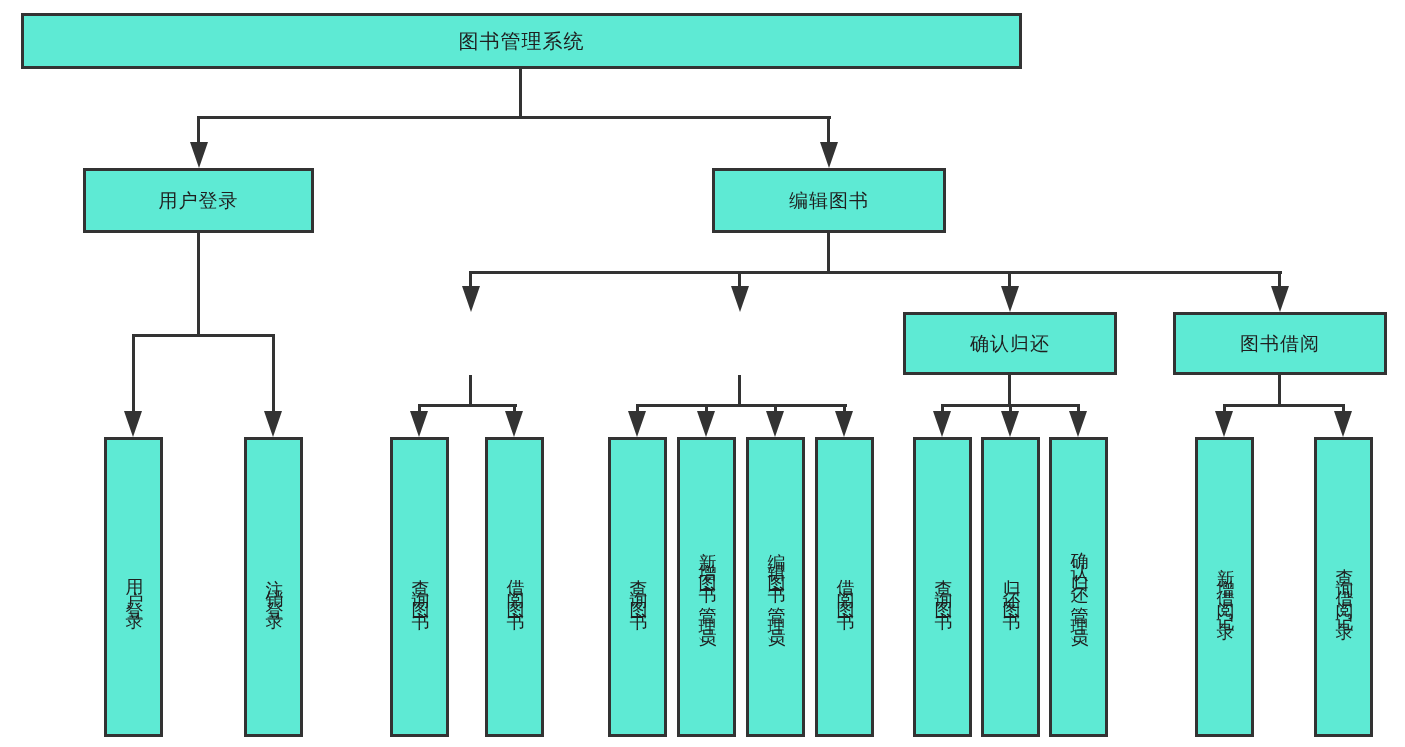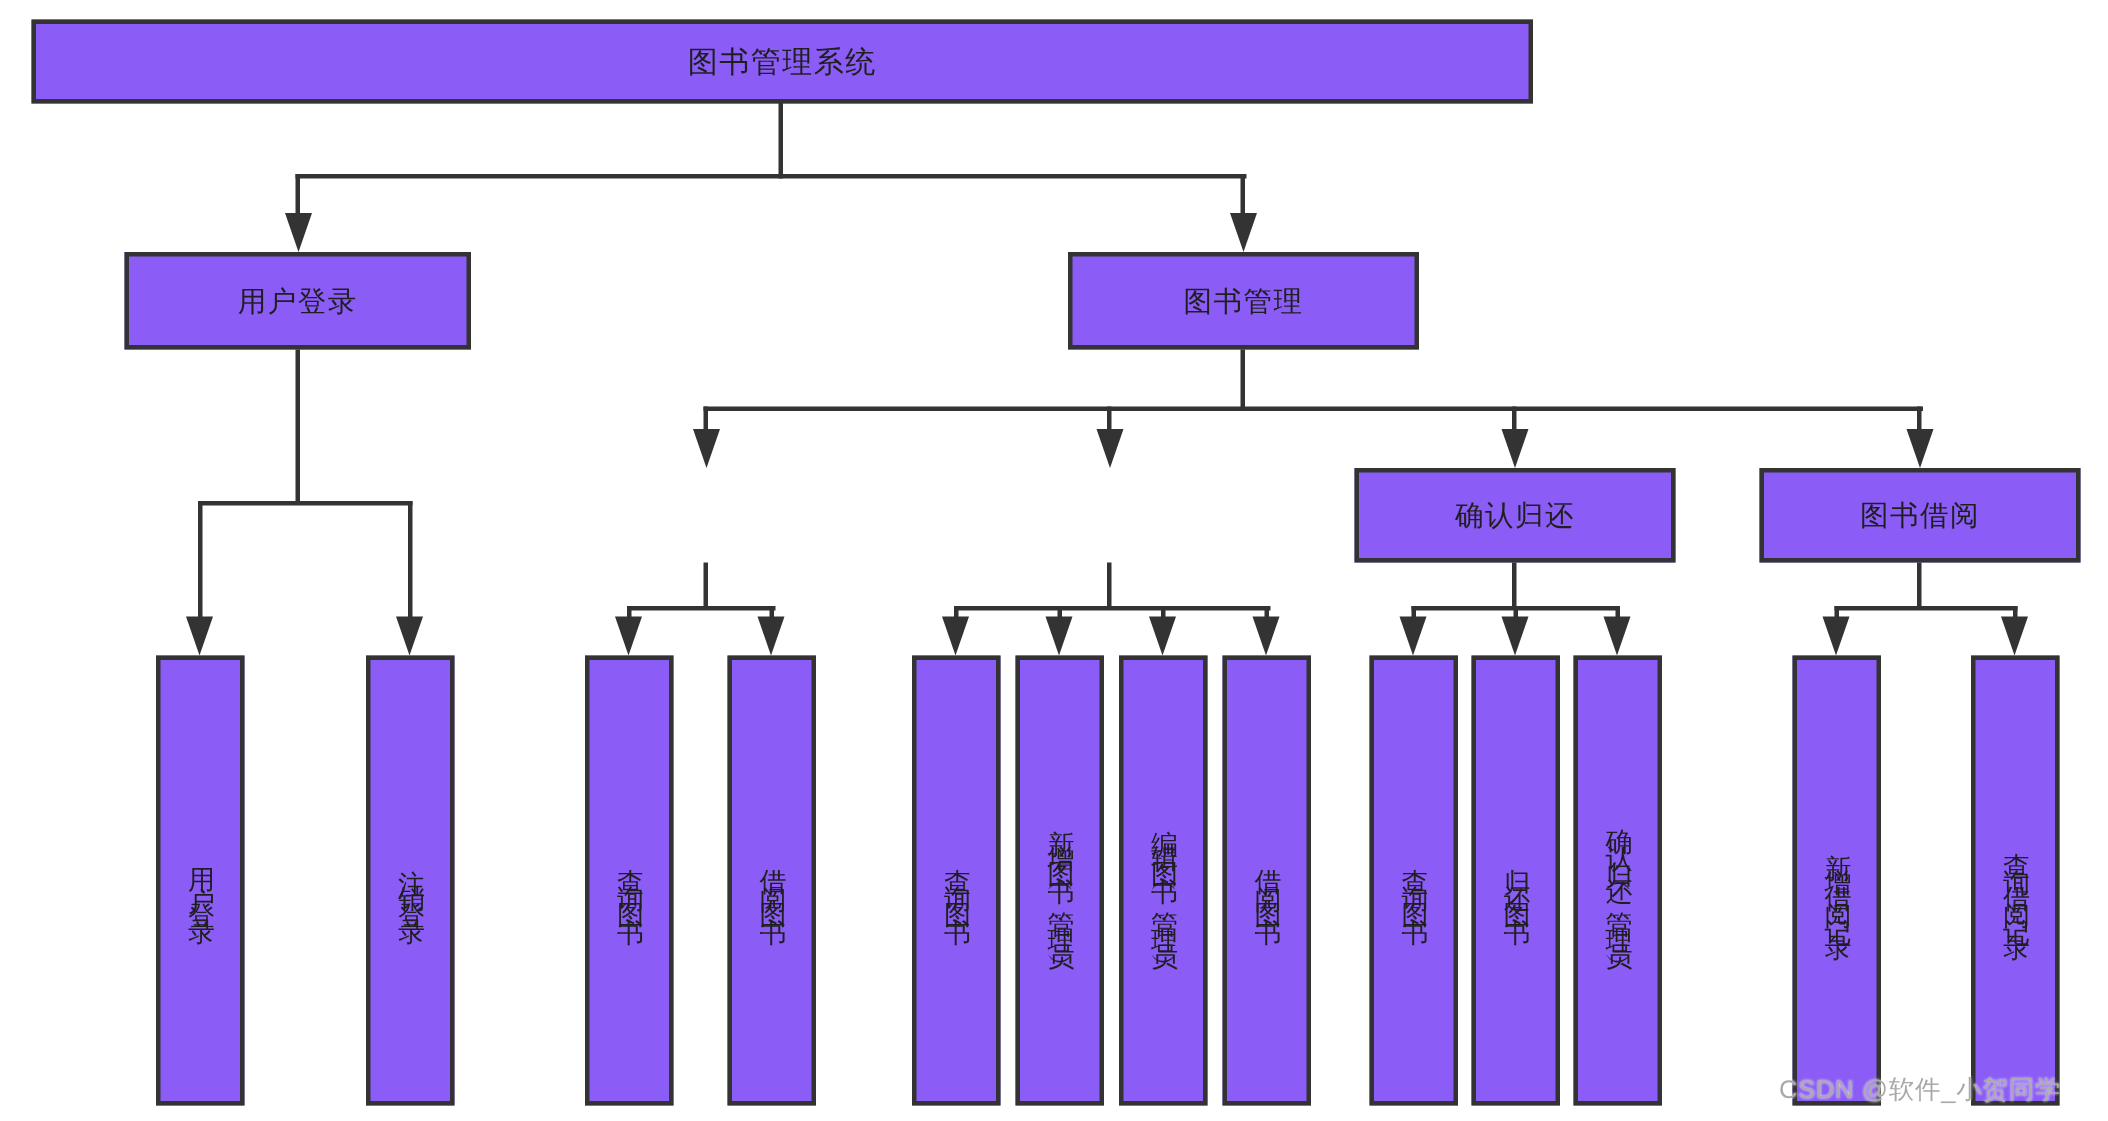--- a/index.html
+++ b/index.html
@@ -7,21 +7,21 @@
     --text:#1f1f1f;
     --watermark:#a9a9a9;
     --background:#ffffff;
   }
   html,body{margin:0;padding:0;background:var(--background);}
   .canvas{
     position:relative;width:1405px;height:747px;background:var(--background);
     overflow:hidden;font-family:"Liberation Sans","DejaVu Sans",sans-serif;color:var(--text);
   }
   .box{
-    position:absolute;border:3px solid var(--line);background:#8b5cf6;box-sizing:border-box;
+    position:absolute;border:3px solid var(--line);background:#5eead4;box-sizing:border-box;
     display:flex;align-items:center;justify-content:center;
   }
   .h{font-size:19px;letter-spacing:1px;}
   .root{font-size:20px;}
   .v{
     writing-mode:vertical-rl;text-orientation:mixed;
     font-size:18px;letter-spacing:11px;line-height:1.1;
     width:59px;top:437px;height:300px;
   }
   .vl{position:absolute;width:3px;background:var(--line);}
@@ -50,21 +50,21 @@
   <div class="hl" style="left:197px;top:116px;width:634px"></div>
   <div class="vl" style="left:197px;top:116px;height:30px"></div>
   <div class="ar" style="left:190px;top:142px"></div>
   <div class="vl" style="left:827px;top:116px;height:30px"></div>
   <div class="ar" style="left:820px;top:142px"></div>
 
   <div class="box h" style="left:83px;top:168px;width:231px;height:65px">
     <span>用户登录</span>
   </div>
   <div class="box h" style="left:712px;top:168px;width:234px;height:65px">
-    <span>图书管理</span>
+    <span>编辑图书</span>
   </div>
 
   <div class="vl" style="left:197px;top:233px;height:103px"></div>
   <div class="hl" style="left:132px;top:334px;width:143px"></div>
   <div class="vl" style="left:132px;top:334px;height:80px"></div>
   <div class="ar" style="left:124px;top:411px"></div>
   <div class="vl" style="left:272px;top:334px;height:80px"></div>
   <div class="ar" style="left:264px;top:411px"></div>
 
   <div class="vl" style="left:827px;top:233px;height:40px"></div>
@@ -156,15 +156,14 @@
     <span>确认归还（管理员）</span>
   </div>
 
   <div class="box v" style="left:1195px">
     <span>新增借阅记录</span>
   </div>
   <div class="box v" style="left:1314px">
     <span>查询借阅记录</span>
   </div>
 
-  <div class="watermark">CSDN @软件_小贺同学</div>
 
 </div>
 
 </body></html>

